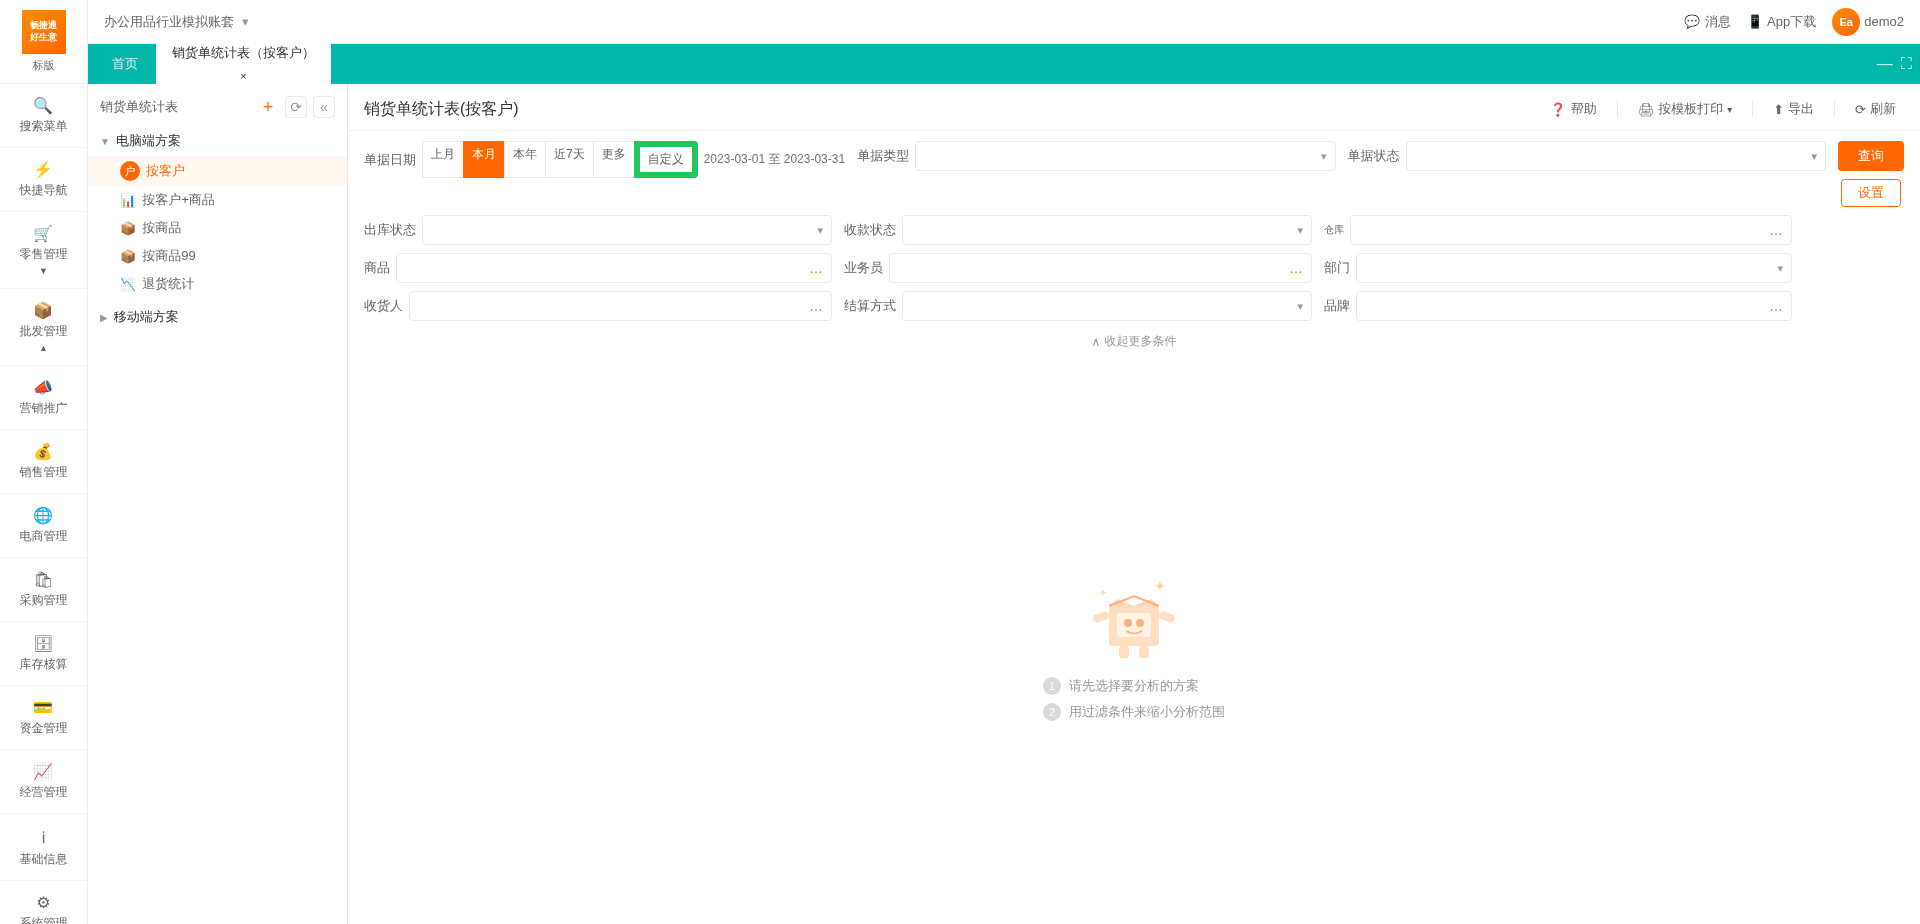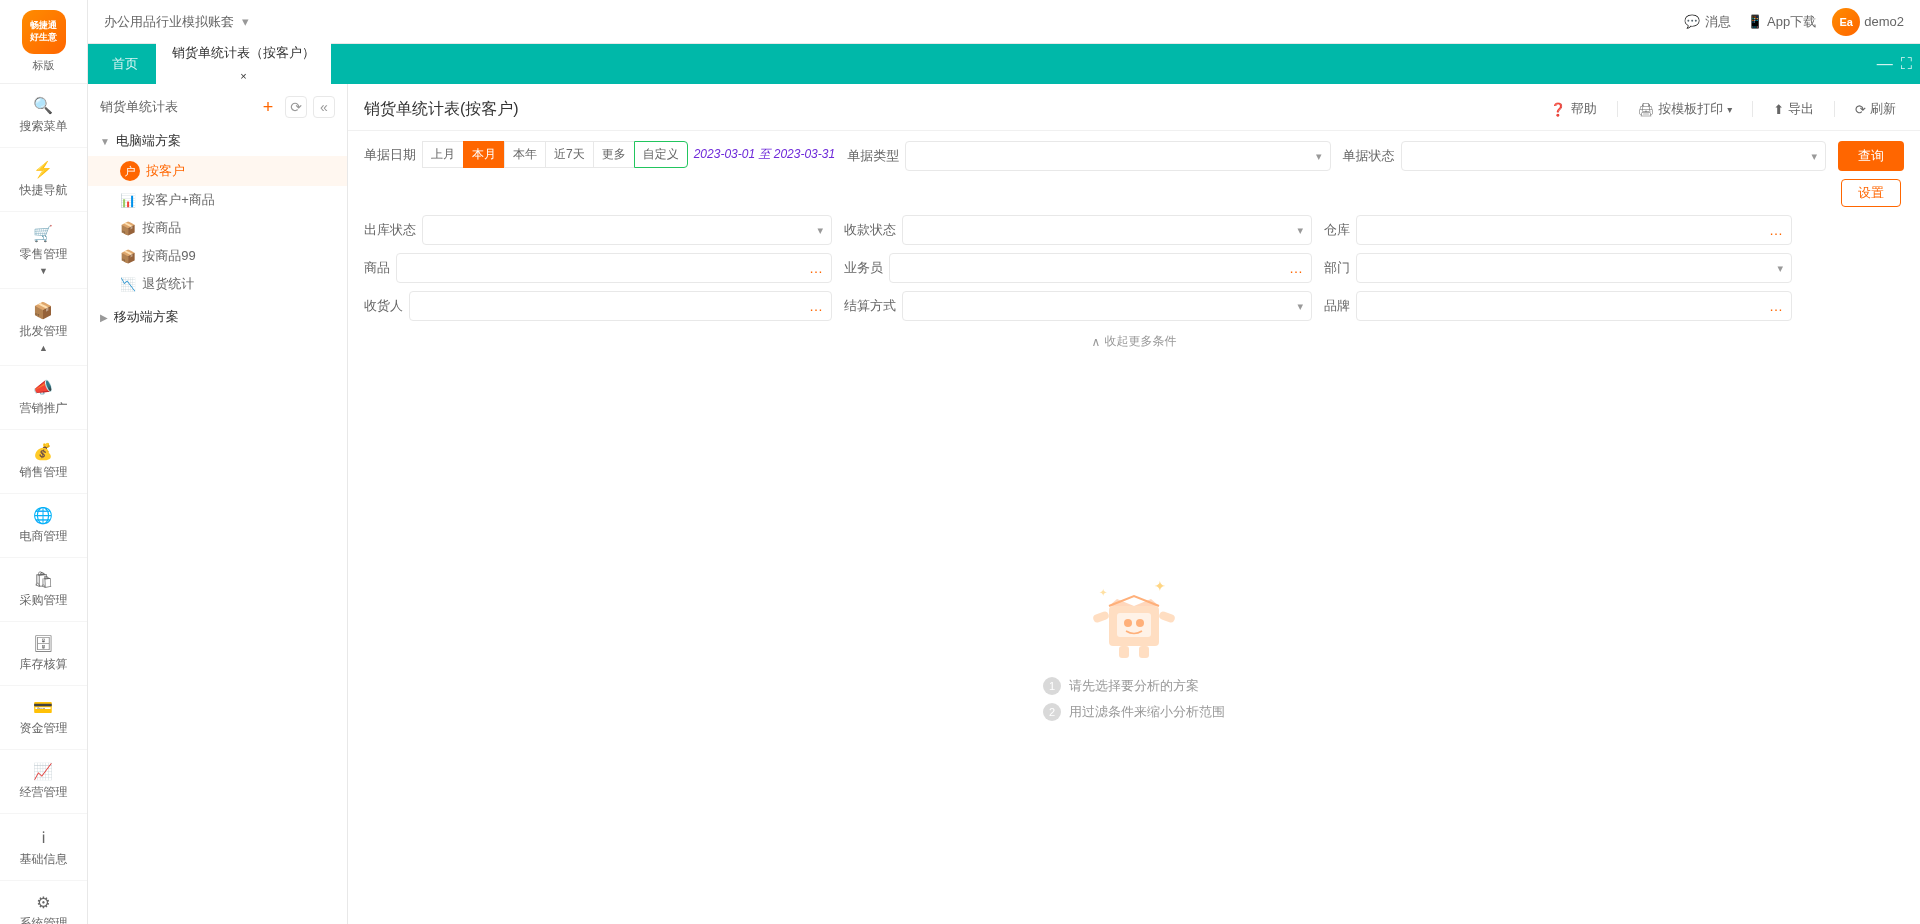--- a/index.html
+++ b/index.html
@@ -1,21 +1,21 @@
 <!DOCTYPE html>
 <html><head>
   <meta charset="utf-8">
   <style>
     * { box-sizing: border-box; margin: 0; padding: 0; }
     body { font-family: 'Microsoft YaHei', Arial, sans-serif; font-size: 13px; background: #f5f5f5; color: #333; display: flex; height: 924px; overflow: hidden; }
 
     
     .sidebar { width: 88px; background: #fff; display: flex; flex-direction: column; align-items: center; border-right: 1px solid #e8e8e8; height: 924px; overflow-y: auto; flex-shrink: 0; }
     .sidebar-logo { width: 100%; padding: 10px 8px; display: flex; flex-direction: column; align-items: center; background: #fff; border-bottom: 1px solid #f0f0f0; cursor: pointer; }
-    .logo-icon { width: 44px; height: 44px; border-radius: 12px; background: linear-gradient(135deg, #ff8c00, #ff6600); display: flex; align-items: center; justify-content: center; color: white; font-size: 10px; font-weight: bold; text-align: center; line-height: 1.2; }
+    .logo-icon { width: 44px; height: 44px; border-radius: 0; background: linear-gradient(135deg, #ff8c00, #ff6600); display: flex; align-items: center; justify-content: center; color: white; font-size: 10px; font-weight: bold; text-align: center; line-height: 1.2; }
     .logo-text { font-size: 11px; color: #666; margin-top: 4px; white-space: nowrap; }
     .sidebar-item { width: 100%; padding: 12px 4px; display: flex; flex-direction: column; align-items: center; cursor: pointer; color: #666; font-size: 12px; gap: 3px; border-bottom: 1px solid #f5f5f5; }
     .sidebar-item-icon { font-size: 16px; }
 
     
     .main { flex: 1; display: flex; flex-direction: column; overflow: hidden; }
 
     
     .top-header { height: 44px; background: #fff; display: flex; align-items: center; justify-content: space-between; padding: 0 16px; border-bottom: 1px solid #e8e8e8; flex-shrink: 0; }
     .header-left { display: flex; align-items: center; gap: 8px; color: #666; font-size: 13px; }
@@ -247,23 +247,23 @@
 
       <div style="padding: 10px 16px 0; display:flex; align-items:flex-start; gap:12px;">
         <div style="display:flex; align-items:center; gap:6px; flex-shrink:0;">
           <span style="color:#666; font-size:13px; white-space:nowrap;">单据日期</span>
           <div style="display:flex;">
             <div style="padding:4px 8px; font-size:12px; color:#666; cursor:pointer; border:1px solid #e8e8e8; border-right:none;">上月</div>
             <div style="padding:4px 8px; font-size:12px; color:#fff; cursor:pointer; border:1px solid #ff6600; background:#ff6600; border-right:none;">本月</div>
             <div style="padding:4px 8px; font-size:12px; color:#666; cursor:pointer; border:1px solid #e8e8e8; border-right:none;">本年</div>
             <div style="padding:4px 8px; font-size:12px; color:#666; cursor:pointer; border:1px solid #e8e8e8; border-right:none;">近7天</div>
             <div style="padding:4px 8px; font-size:12px; color:#666; cursor:pointer; border:1px solid #e8e8e8; border-right:none;">更多</div>
-            <div style="padding:4px 8px; font-size:12px; color:#666; cursor:pointer; border:1px solid #22c55e; border-radius:0 4px 4px 0;">自定义</div>
-          </div>
-          <span style="font-size:12px; color:#6d28d9; white-space:nowrap;font-style:italic;">2023-03-01 至 2023-03-31</span>
+            <div style="padding:4px 8px; font-size:12px; color:#666; cursor:pointer; border:6px solid #22c55e; border-radius:0 4px 4px 0;">自定义</div>
+          </div>
+          <span style="font-size:12px; color:#737373; white-space:nowrap;">2023-03-01 至 2023-03-31</span>
         </div>
 
         <div style="flex:1; display:flex; align-items:center; gap:6px;">
           <span style="color:#666; font-size:13px; white-space:nowrap;">单据类型</span>
           <div style="flex:1; height:30px; border:1px solid #e8e8e8; border-radius:4px; padding:0 8px; display:flex; align-items:center; justify-content:space-between; cursor:pointer; background:#fff;">
             <span style="color:#ccc;"></span>
             <span style="color:#999; font-size:11px;">▾</span>
           </div>
         </div>
 
@@ -290,21 +290,21 @@
           </div>
         </div>
         <div style="display:flex; align-items:center; gap:6px; flex:1;">
           <span style="color:#666; font-size:13px; white-space:nowrap;">收款状态</span>
           <div style="flex:1; height:30px; border:1px solid #e8e8e8; border-radius:4px; padding:0 8px; display:flex; align-items:center; justify-content:space-between; cursor:pointer; background:#fff;">
             <span style="color:#ccc;"></span>
             <span style="color:#999; font-size:11px;">▾</span>
           </div>
         </div>
         <div style="display:flex; align-items:center; gap:6px; flex:1;">
-          <span style="color:#666; font-size:13px; white-space:nowrap;">仓库</span>
+          <span style="color:#666; font-size:10px; white-space:nowrap;">仓库</span>
           <div style="flex:1; height:30px; border:1px solid #e8e8e8; border-radius:4px; padding:0 8px; display:flex; align-items:center; justify-content:flex-end; cursor:pointer; background:#fff;">
             <span style="color:#ff6600; font-size:14px;">…</span>
           </div>
         </div>
         <div style="width:100px;"></div>
       </div>
 
       <div style="padding: 8px 16px 0; display:flex; align-items:center; gap:12px;">
         <div style="display:flex; align-items:center; gap:6px; flex:1;">
           <span style="color:#666; font-size:13px; white-space:nowrap;">商品</span>

